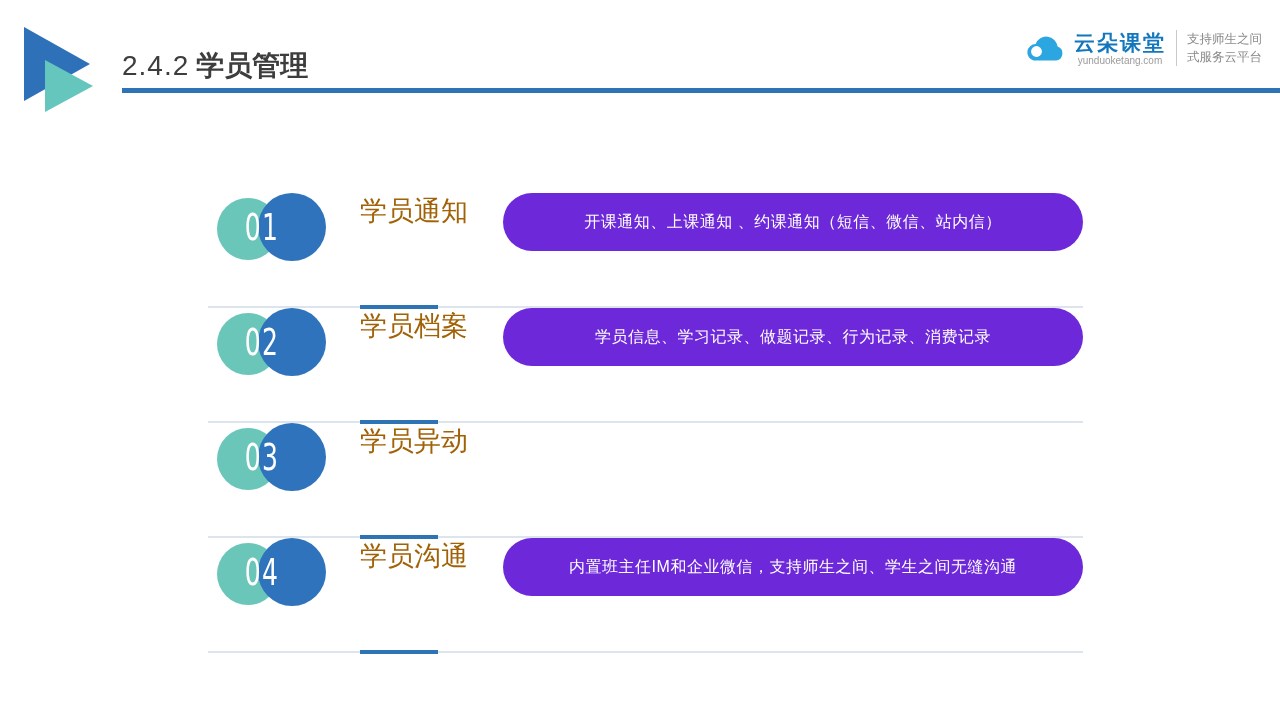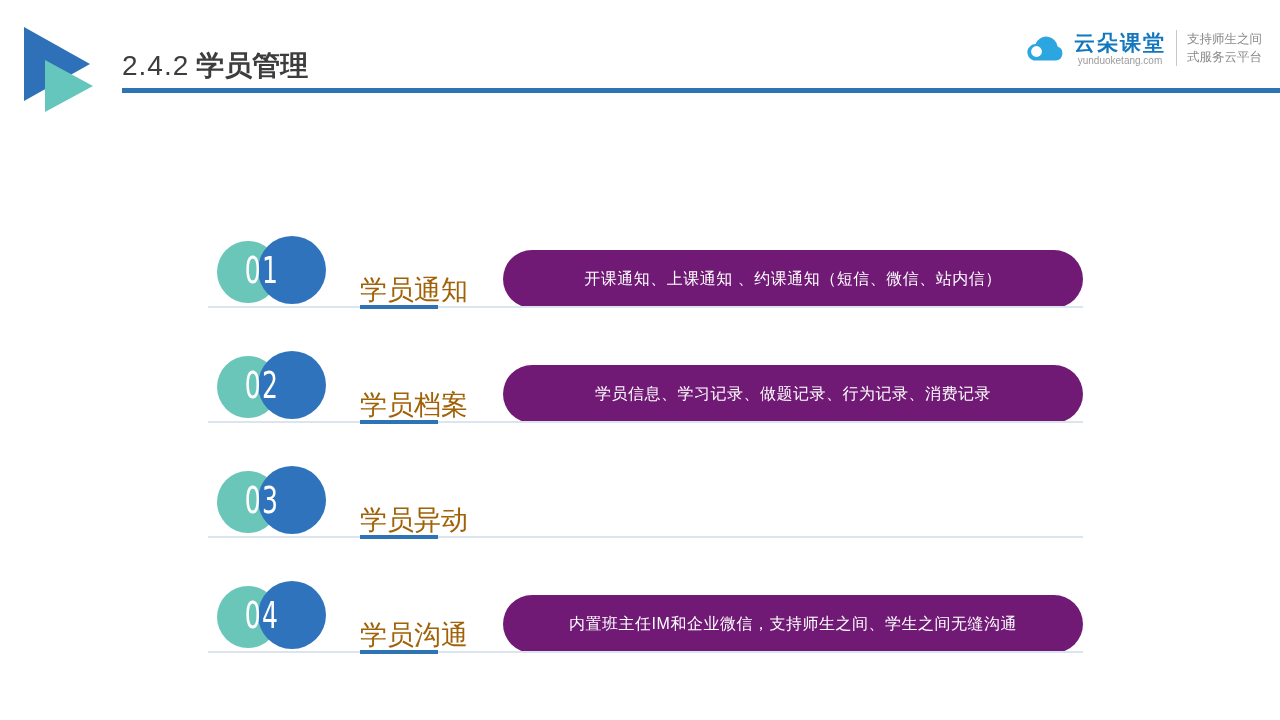--- a/index.html
+++ b/index.html
@@ -29,34 +29,34 @@
   .domain { font-size:10px; color:#9B9B9B; margin-top:1px; white-space:nowrap; }
   .logo-div { width:1px; height:36px; background:#C9C9C9; margin:0 10px; flex:none; }
   .tagline { font-size:12.5px; color:#8A8A8A; line-height:18px; white-space:nowrap; }
 
   
   .intro { position:absolute; left:88px; top:130px; width:1128px;
     font-size:19.5px; line-height:40px; color:#262626; text-align:justify; }
 
   
   .rows { position:absolute; left:208px; top:193px; width:875px; }
-  .row { position:relative; height:115px; display:flex; align-items:flex-end; }
+  .row { position:relative; height:115px; display:flex; align-items:flex-start; }
 
   .badge { position:relative; width:110px; height:72px; margin-left:9px; flex:none; }
   .badge .c-teal { position:absolute; left:0; top:5px; width:62px; height:62px;
     border-radius:50%; background:#6BC6BA; }
   .badge .c-blue { position:absolute; left:41px; top:0; width:68px; height:68px;
     border-radius:50%; background:#2E73BB; }
   .badge .num { position:absolute; left:13px; top:14px; width:64px; text-align:center;
     color:#ffffff; font-size:38px; line-height:40px; font-weight:400;
     font-family:"DejaVu Sans",sans-serif; letter-spacing:2px; transform:scaleX(0.66); }
 
   .label { width:130px; margin-left:33px; flex:none; font-size:27px; color:#a16207; white-space:nowrap; }
 
-  .pill { flex:1; margin-left:13px; height:58px; border-radius:29px; background:#701a75;
+  .pill { flex:1; margin-left:13px; height:58px; border-radius:29px; background:#6d28d9;
     color:#ffffff; display:flex; align-items:center; justify-content:center;
     font-size:16px; letter-spacing:0.5px; white-space:nowrap; }
 
   .sep { position:absolute; left:0; right:0; bottom:0; height:2px; background:#DCE5EE; }
   .sep-accent { position:absolute; left:152px; top:-1px; width:78px; height:4px; background:#2E74B5; }
 </style>
 </head>
 <body>
 
 <div class="page">

